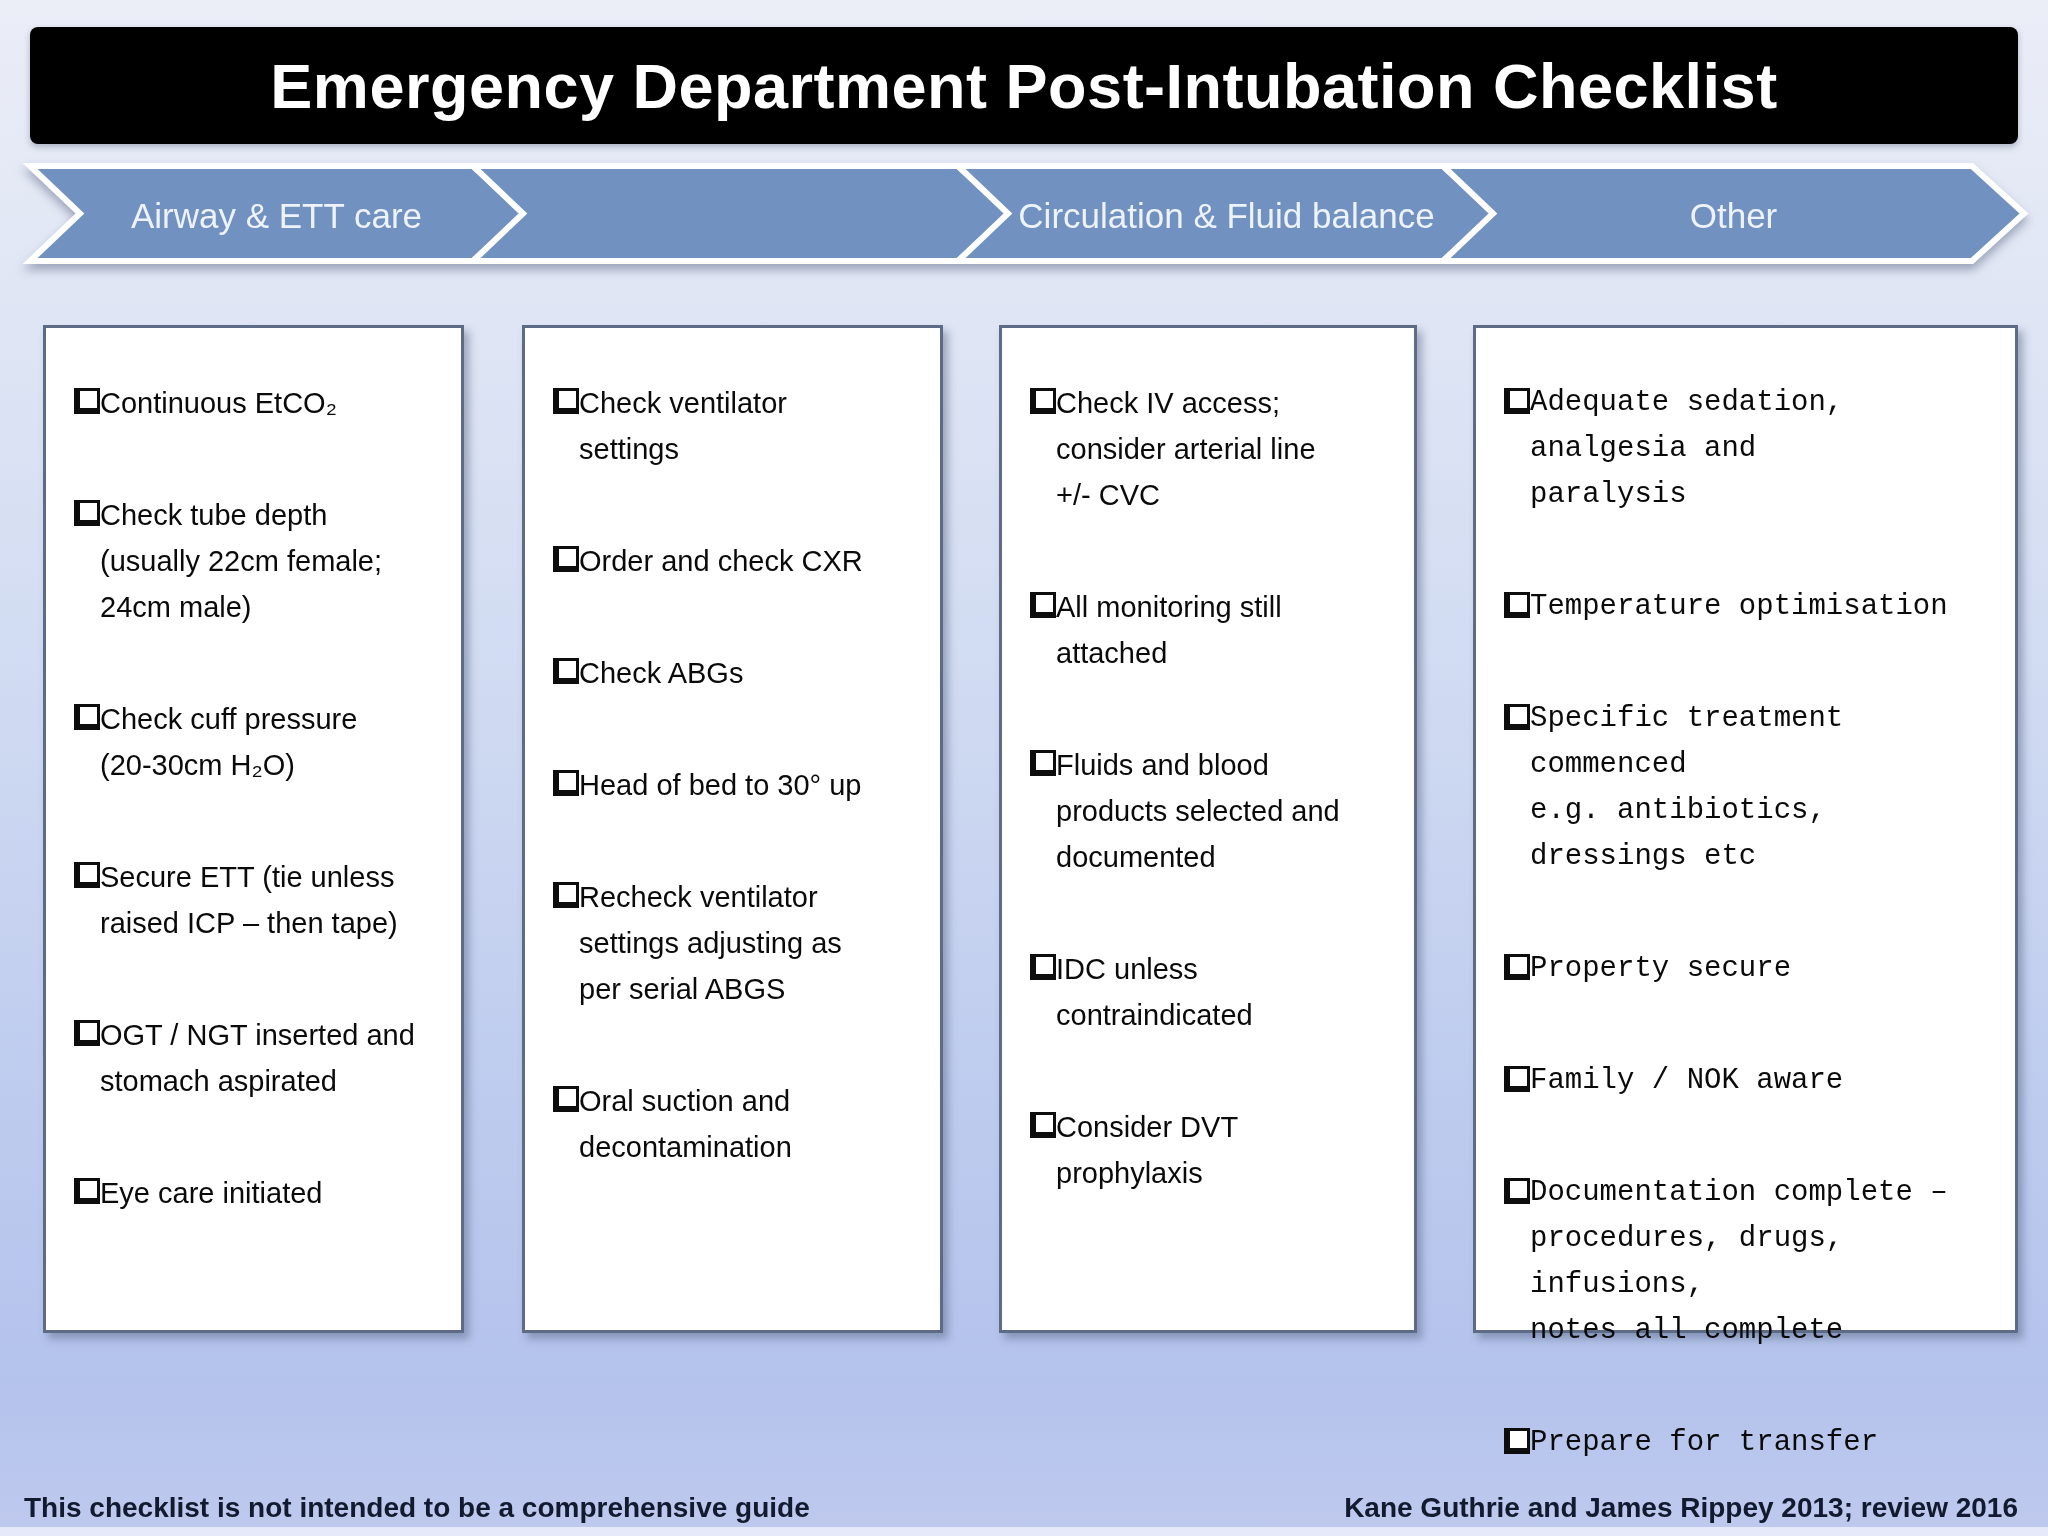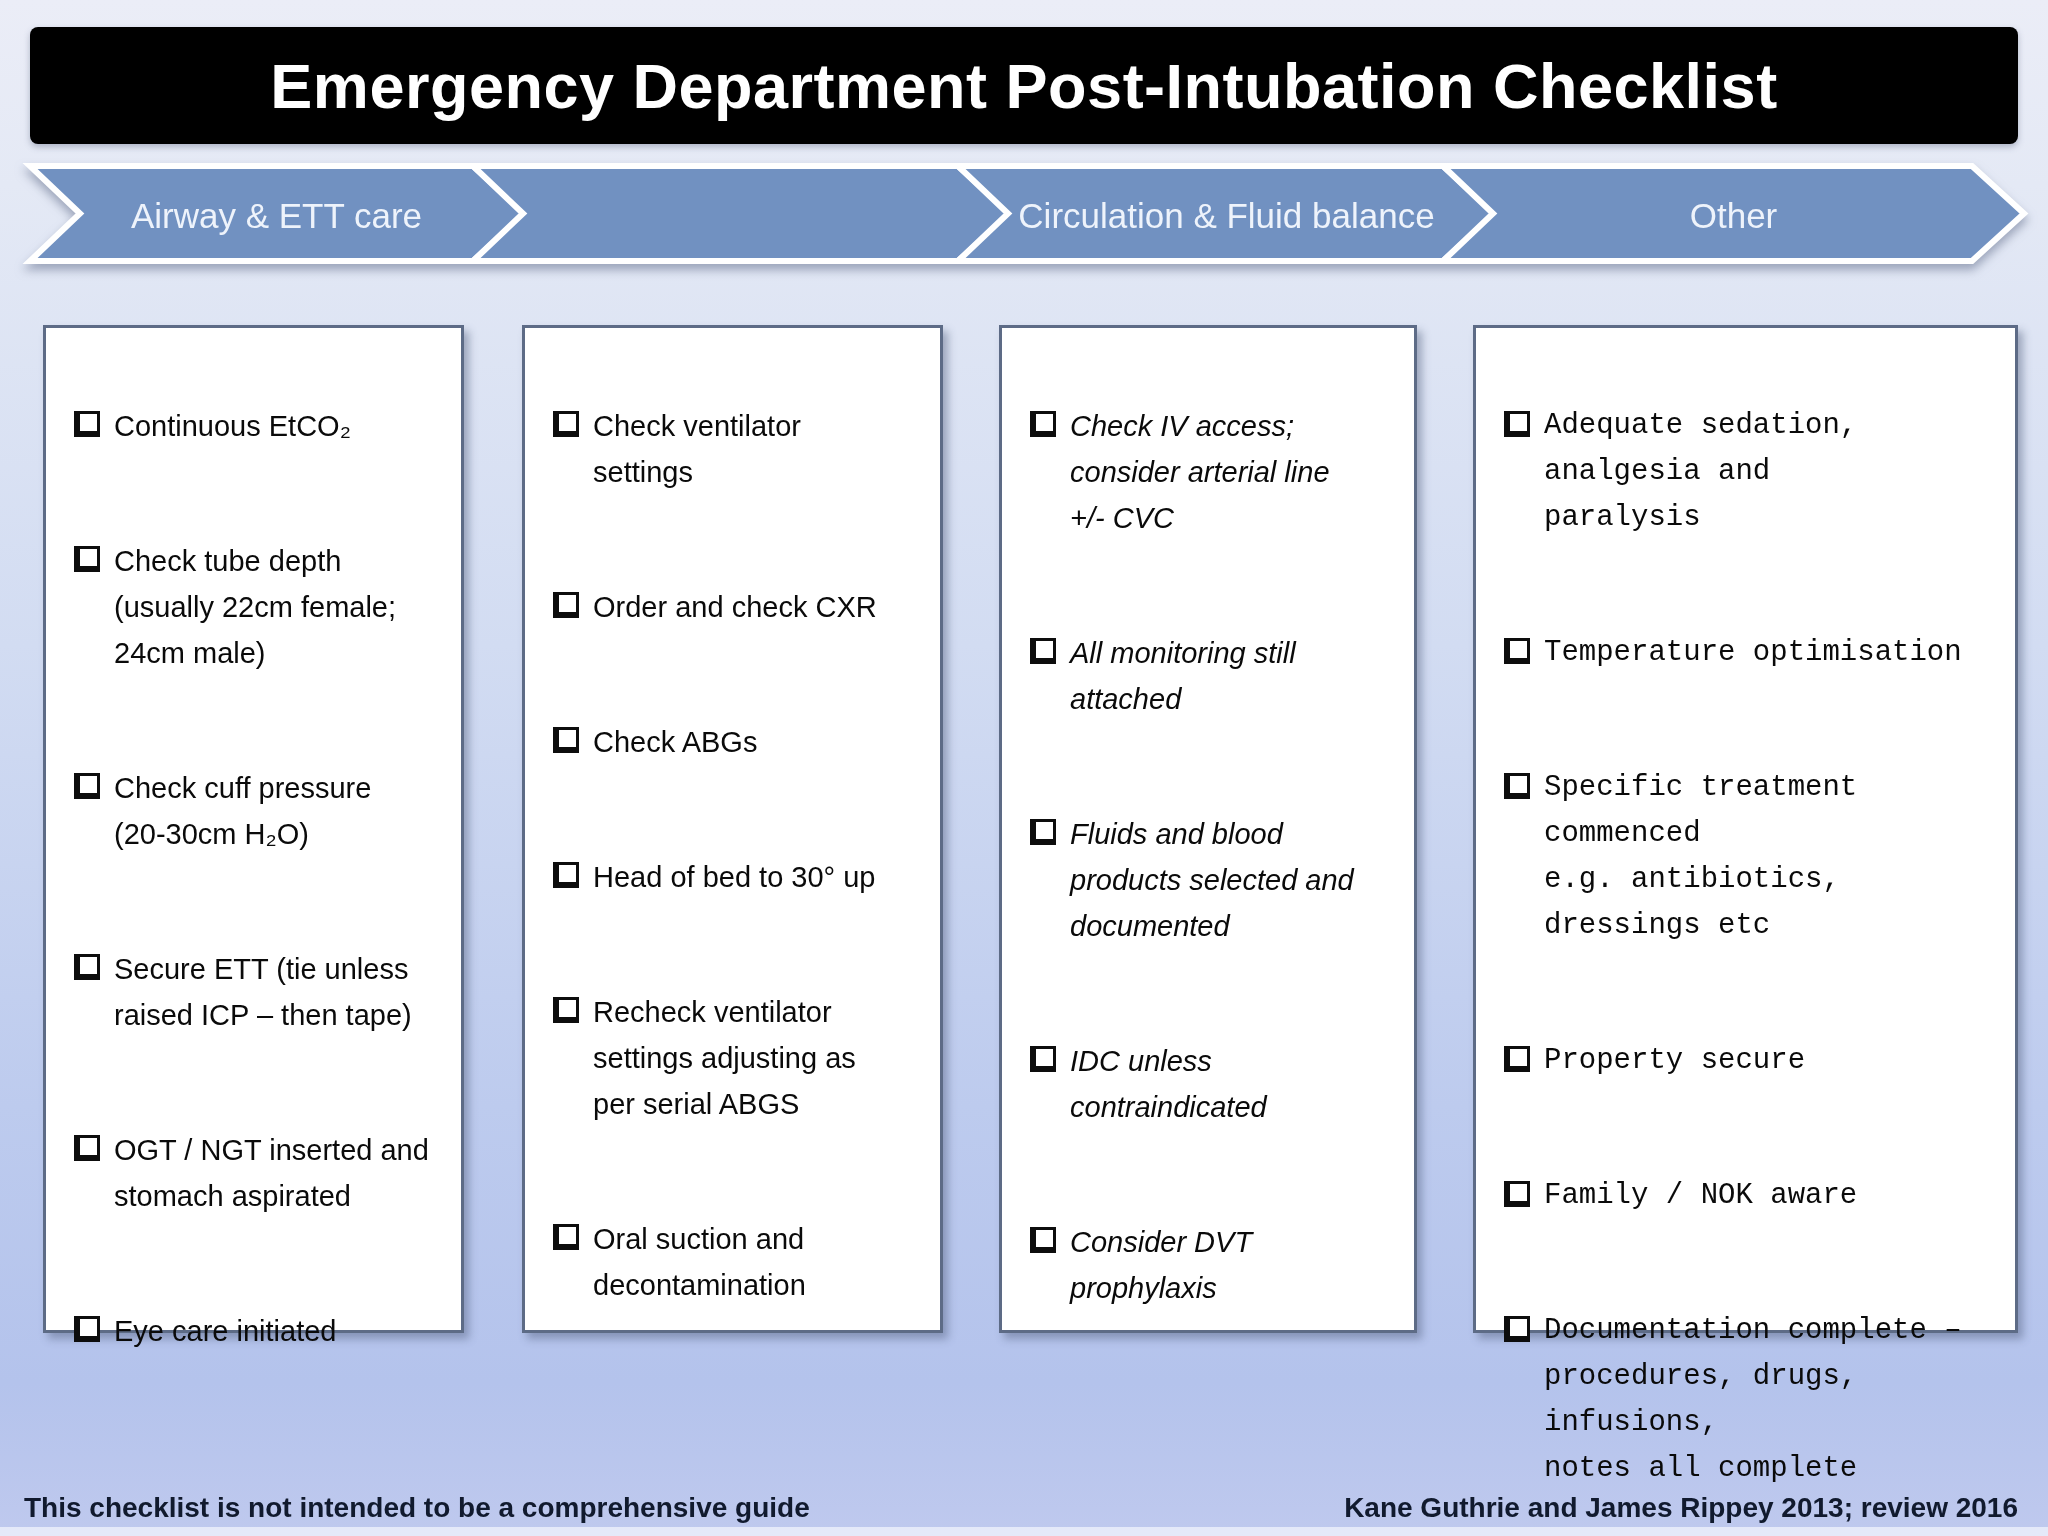--- a/index.html
+++ b/index.html
@@ -29,23 +29,23 @@
   
   .box{
     position:absolute;top:325px;height:1008px;box-sizing:border-box;
     background:#fff;border:3px solid #5d6b86;
     box-shadow:5px 6px 8px rgba(78,90,122,.45);
     display:flex;flex-direction:column;gap:66px;
     padding:52px 22px 0 28px;
   }
   .box1{left:43px;width:421px;}
   .box2{left:522px;width:421px;}
-  .box3{left:999px;width:418px;font-style:italic;}
+  .box3{left:999px;width:418px;}
   .box4{left:1473px;width:545px;font-family:Liberation Mono, monospace;}
-  .item{display:flex;gap:14px;align-items:flex-start;margin-top:23px;}
+  .item{display:flex;align-items:flex-start;}
   .cb{
     flex:none;box-sizing:border-box;width:26px;height:26px;margin-top:8px;
     border-style:solid;border-color:#0d0d0d;border-width:3px 3px 6px 6px;background:#fff;
   }
   .itx{
     font-size:29px;line-height:46px;color:#0a0a0a;white-space:pre-line;
   }
   
   .footer-left,.footer-right{
     position:absolute;top:1492px;font-size:28px;font-weight:bold;color:#111a2e;white-space:nowrap;

